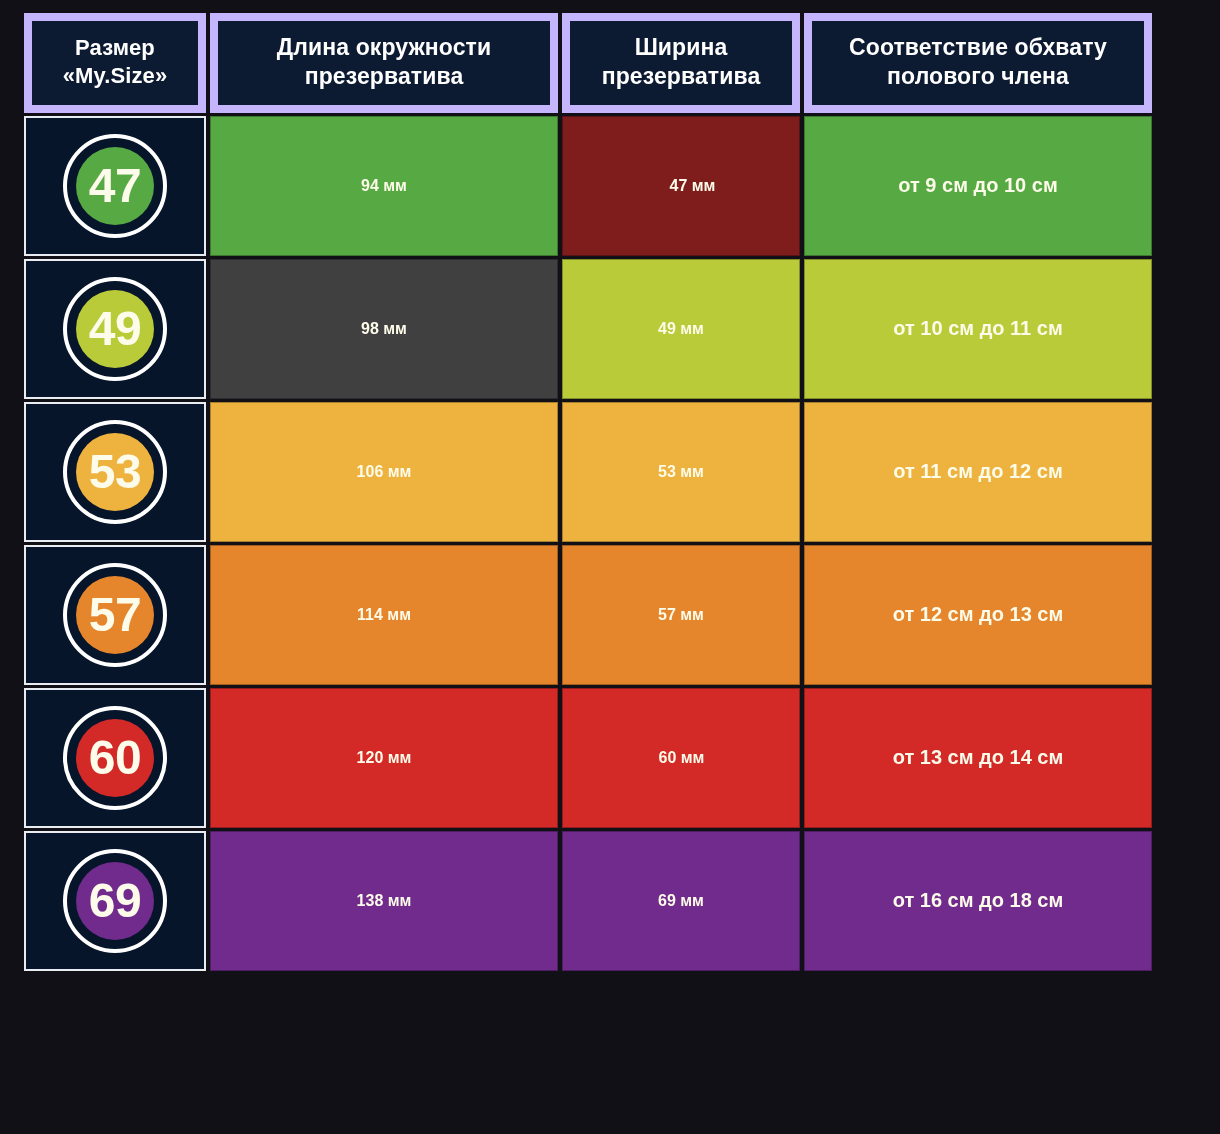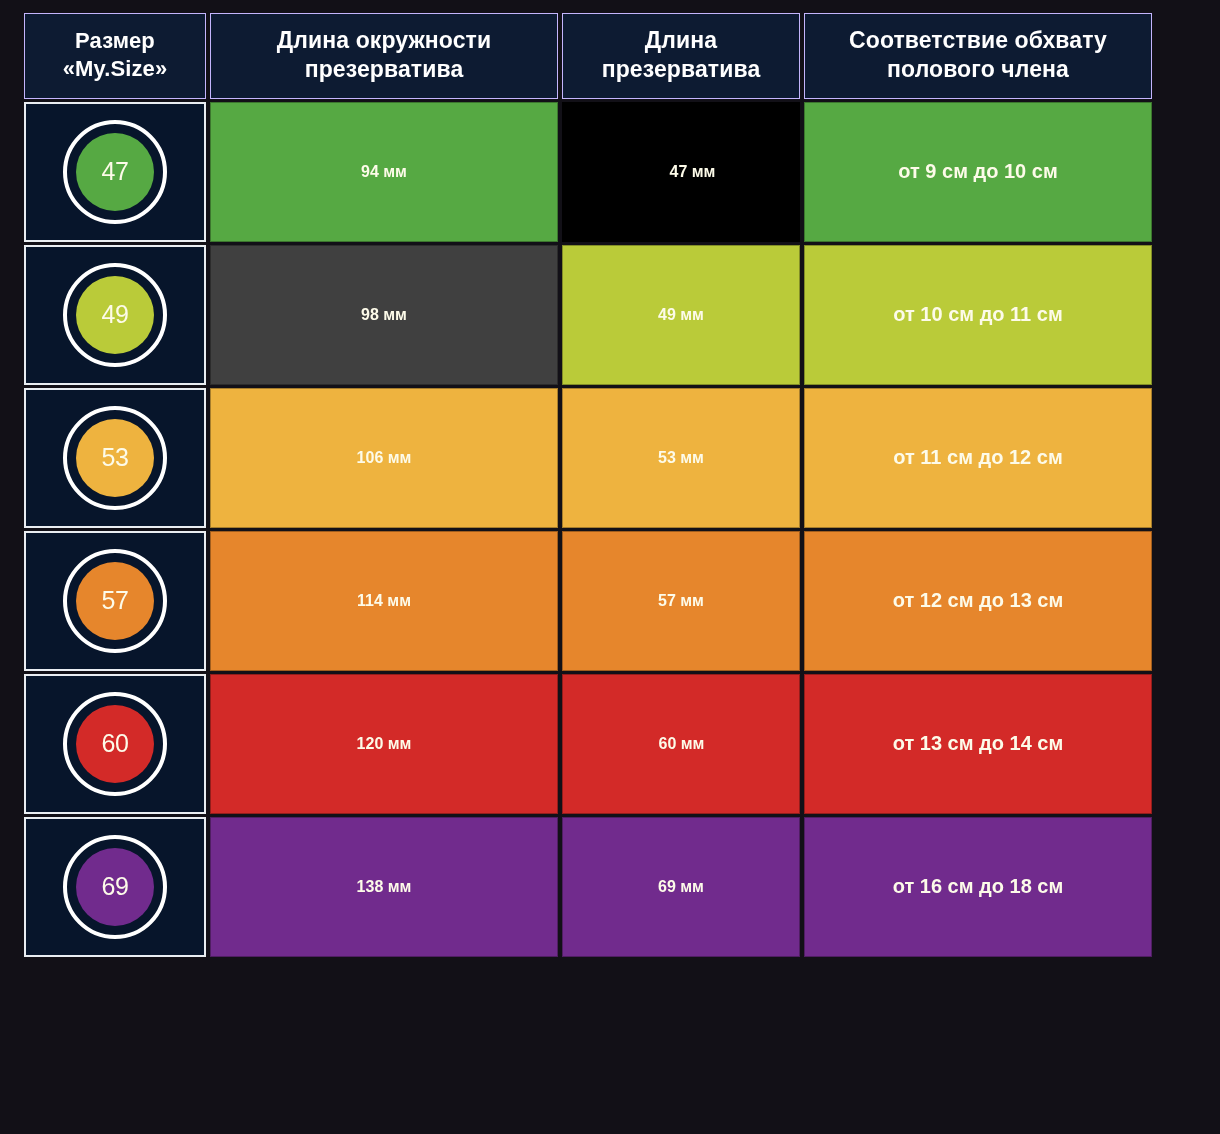--- a/index.html
+++ b/index.html
@@ -22,21 +22,21 @@
     table-layout:fixed;
   }
   col.c-size{width:182px;}
   col.c-circ{width:348px;}
   col.c-width{width:238px;}
   col.c-girth{width:348px;}
 
   
   thead th{
     background:#0d1b32;
-    border:1px solid #c4b5fd;
+    border:8px solid #c4b5fd;
     color:#ffffff;
     font-size:23px;
     font-weight:bold;
     line-height:1.28;
     letter-spacing:.1px;
     padding:12px 6px 13px;
     height:56px;
     vertical-align:middle;
     text-align:center;
     box-sizing:border-box;
@@ -67,22 +67,22 @@
     box-sizing:border-box;
   }
   .badge .disc{
     position:relative;
     width:78px;height:78px;
     border-radius:50%;
     display:flex;align-items:center;justify-content:center;
   }
   .badge .num{
     color:#fdfbe9;
-    font-size:25px;
-    font-weight:normal;
+    font-size:48px;
+    font-weight:bold;
     line-height:1;
     letter-spacing:-.5px;
   }
 
   
   td.valcell{
     height:140px;
     padding:0 8px;
     text-align:center;
     vertical-align:middle;
@@ -105,36 +105,36 @@
         <col class="c-width">
         <col class="c-girth">
     </colgroup>
     <thead>
       <tr>
         <th class="h-size">
           <div>Размер</div>
           <div>«My.Size»</div>
         </th>
         <th>Длина окружности презерватива</th>
-        <th>Длина презерватива</th>
+        <th>Ширина презерватива</th>
         <th>Соответствие обхвату полового члена</th>
       </tr>
     </thead>
     <tbody id="tbody">
         <tr>
           <td class="sizecell">
             <div class="badge">
               <span class="ring"></span>
               <span class="disc" style="background: rgb(86, 169, 67);">
                 <span class="num">47</span>
               </span>
             </div>
           </td>
           <td class="valcell" style="background: rgb(86, 169, 67);"><span>94 мм</span></td>
-          <td class="valcell" style="background: #000000; padding-left: 31px;"><span>47 мм</span></td>
+          <td class="valcell" style="background: #7f1d1d; padding-left: 31px;"><span>47 мм</span></td>
           <td class="valcell girth" style="background: rgb(86, 169, 67);"><span>от 9 см до 10 см</span></td>
         </tr>
         <tr>
           <td class="sizecell">
             <div class="badge">
               <span class="ring"></span>
               <span class="disc" style="background: rgb(186, 203, 57);">
                 <span class="num">49</span>
               </span>
             </div>

